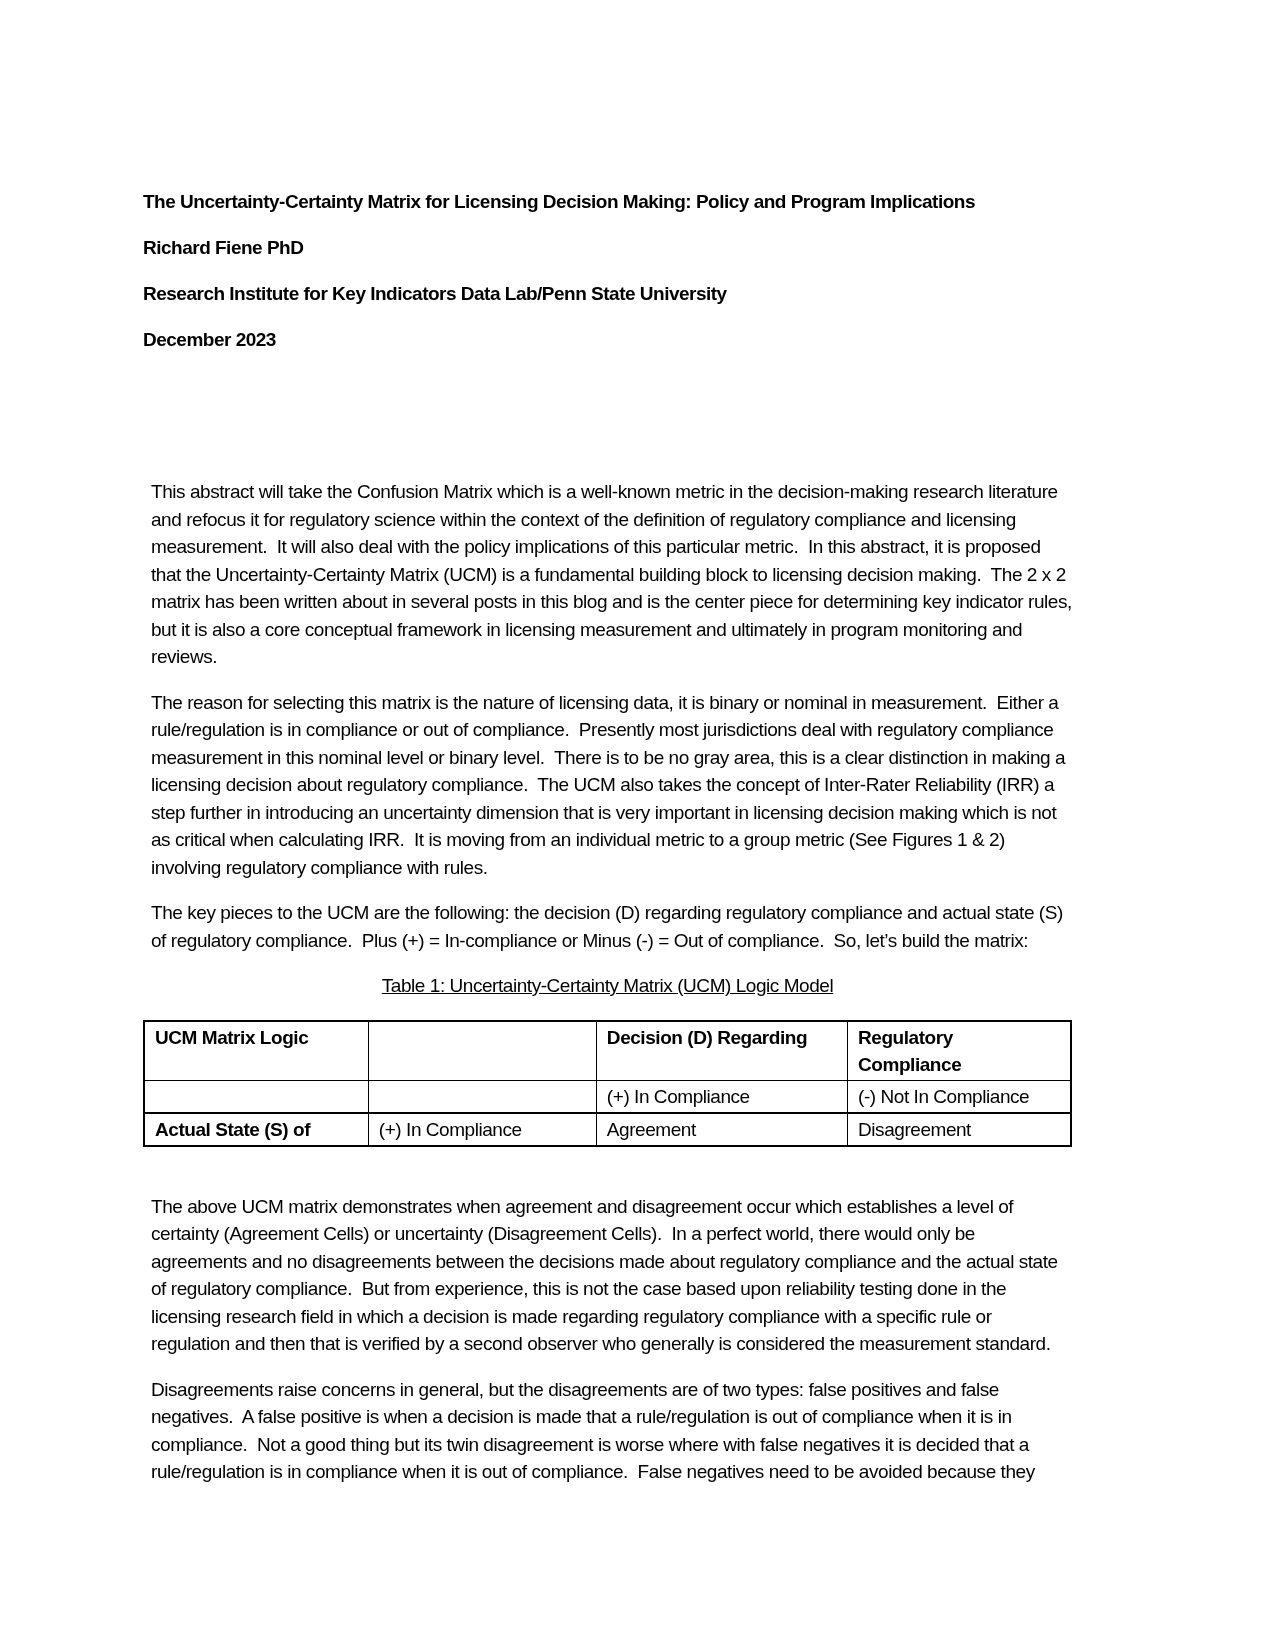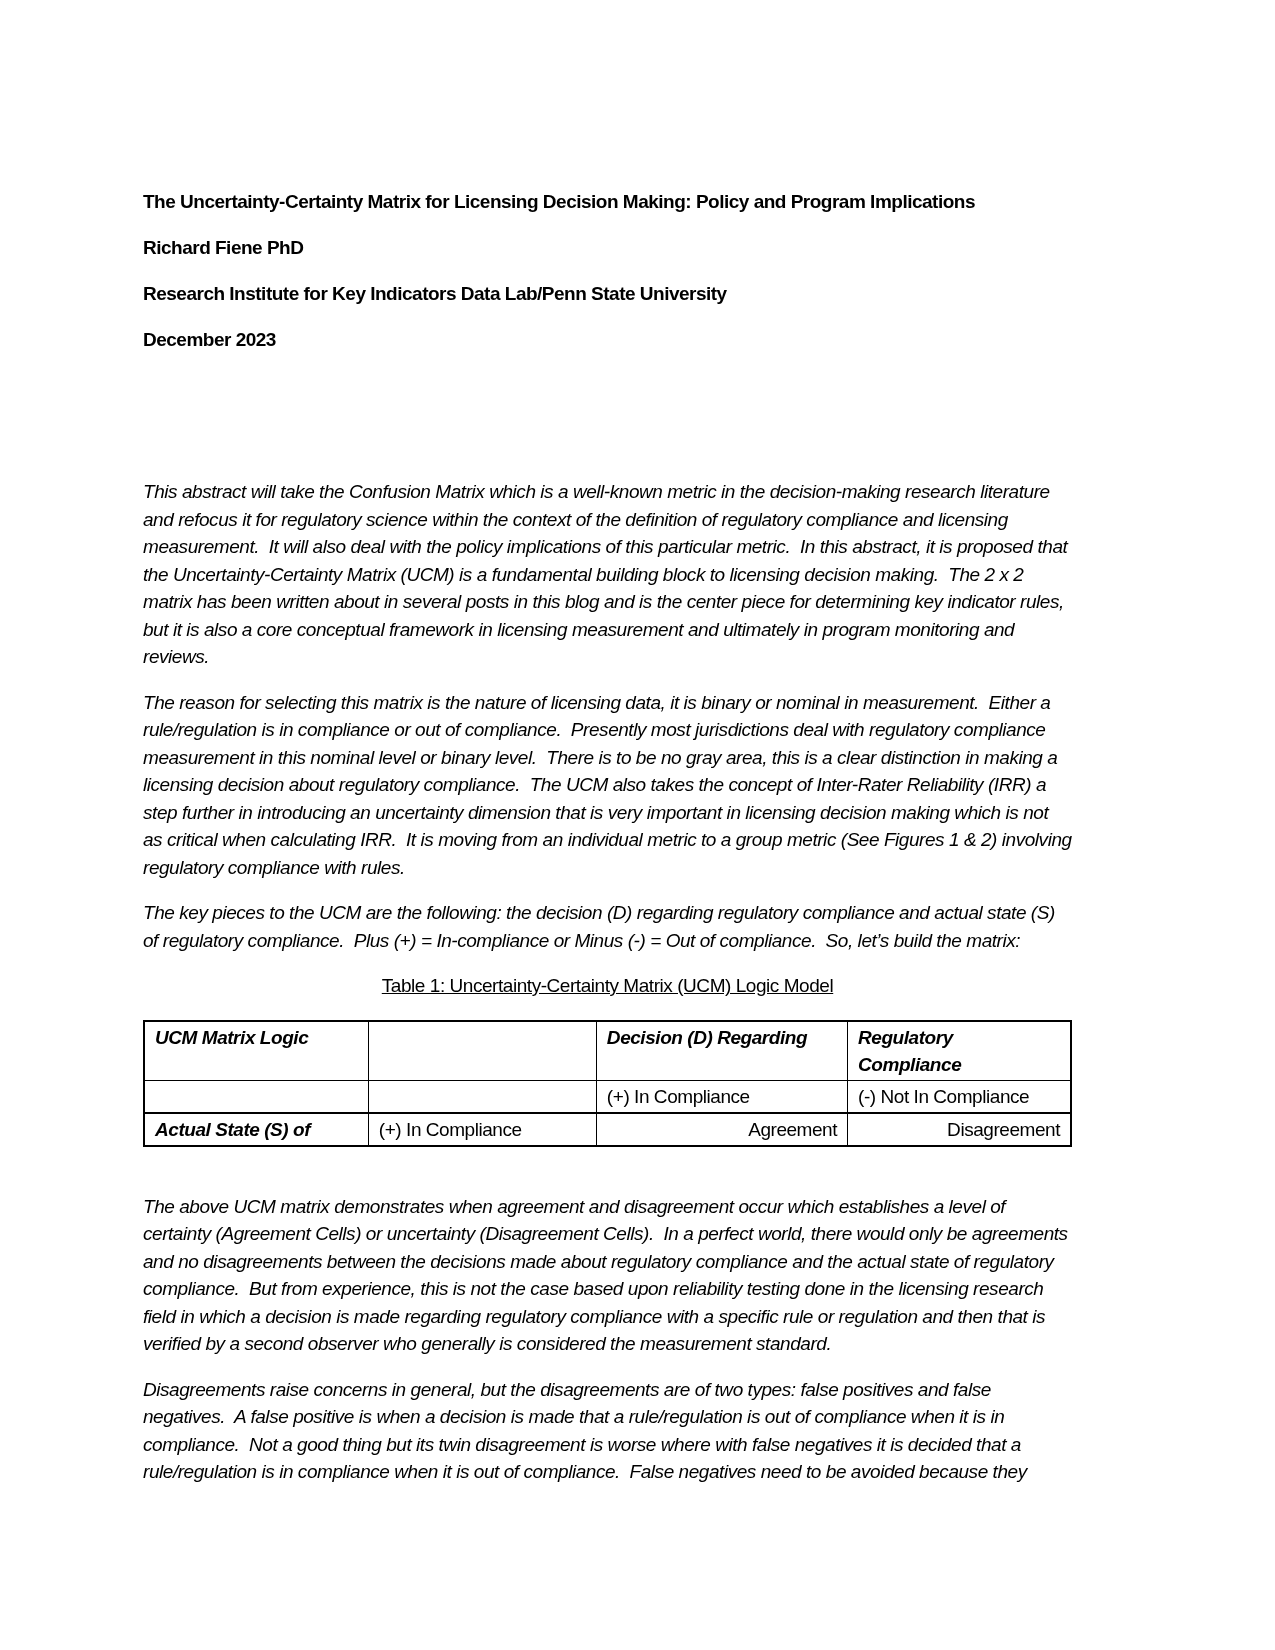--- a/index.html
+++ b/index.html
@@ -26,23 +26,22 @@
     letter-spacing: -0.5px;
   }
   .title-block p { margin: 0 0 19px 0; }
   .title-block .date-line { margin-bottom: 0; }
   
   .body-text {
     font-size: 19px;
     line-height: 27.5px;
   }
   .para {
-    margin: 0 0 18px 0;
+    margin: 0 0 18px 8px;
     white-space: pre-wrap;
-    font-style: italic;
   }
   .first-para { margin-top: 125px; }
   .after-table { margin-top: 46px; }
   
   .table-caption {
     margin: 10px 0 20px 0;
     text-decoration: underline;
     white-space: pre-wrap;
     text-align: center;
   }
@@ -55,22 +54,22 @@
     line-height: 27px;
     border: 2px solid #000;
   }
   table.ucm td {
     border: 1px solid #000;
     padding: 2px 10px;
     vertical-align: top;
     overflow: hidden;
   }
   table.ucm tr.thick-top td { border-top-width: 2px; margin-left: 40px; }
-  table.ucm td.b { font-weight: bold; font-style: italic; }
-  table.ucm td.c { text-align: right; }
+  table.ucm td.b { font-weight: bold; }
+  table.ucm td.c { text-align: left; }
   col.c1 { width: 24.2%; }
   col.c2 { width: 24.6%; }
   col.c3 { width: 27.1%; }
   col.c4 { width: 24.1%; }
 </style>
 </head>
 <body>
 
 <main class="page">
 

